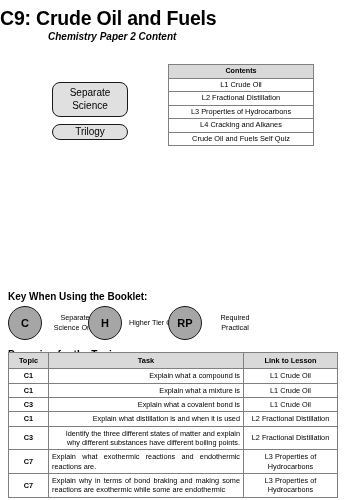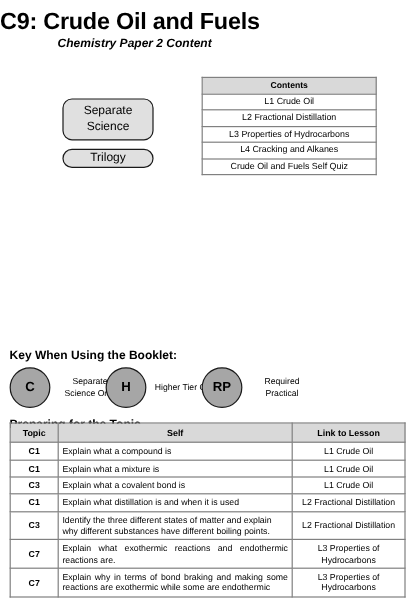--- a/index.html
+++ b/index.html
@@ -173,21 +173,21 @@
   }
   .col-topic { width: 40px; }
   .col-link  { width: 94px; }
 
   .cell-topic {
     text-align: center;
     font-weight: bold;
     font-size: 7.6px;
   }
   .cell-task {
-    text-align: left;
+    text-align: right;
   }
   .cell-task.justify {
     text-align: justify;
     text-align-last: left;
   }
   .cell-link {
     text-align: center;
   }
 </style>
 </head>
@@ -255,21 +255,21 @@
 
 <table class="task-table">
   <colgroup>
     <col class="col-topic">
     <col>
     <col class="col-link">
   </colgroup>
   <thead>
     <tr>
       <th>Topic</th>
-      <th>Self</th>
+      <th>Task</th>
       <th>Link to Lesson</th>
     </tr>
   </thead>
   <tbody>
     <tr>
       <td class="cell-topic">C1</td>
       <td class="cell-task">Explain what a compound is</td>
       <td class="cell-link">L1 Crude Oil</td>
     </tr>
     <tr>

